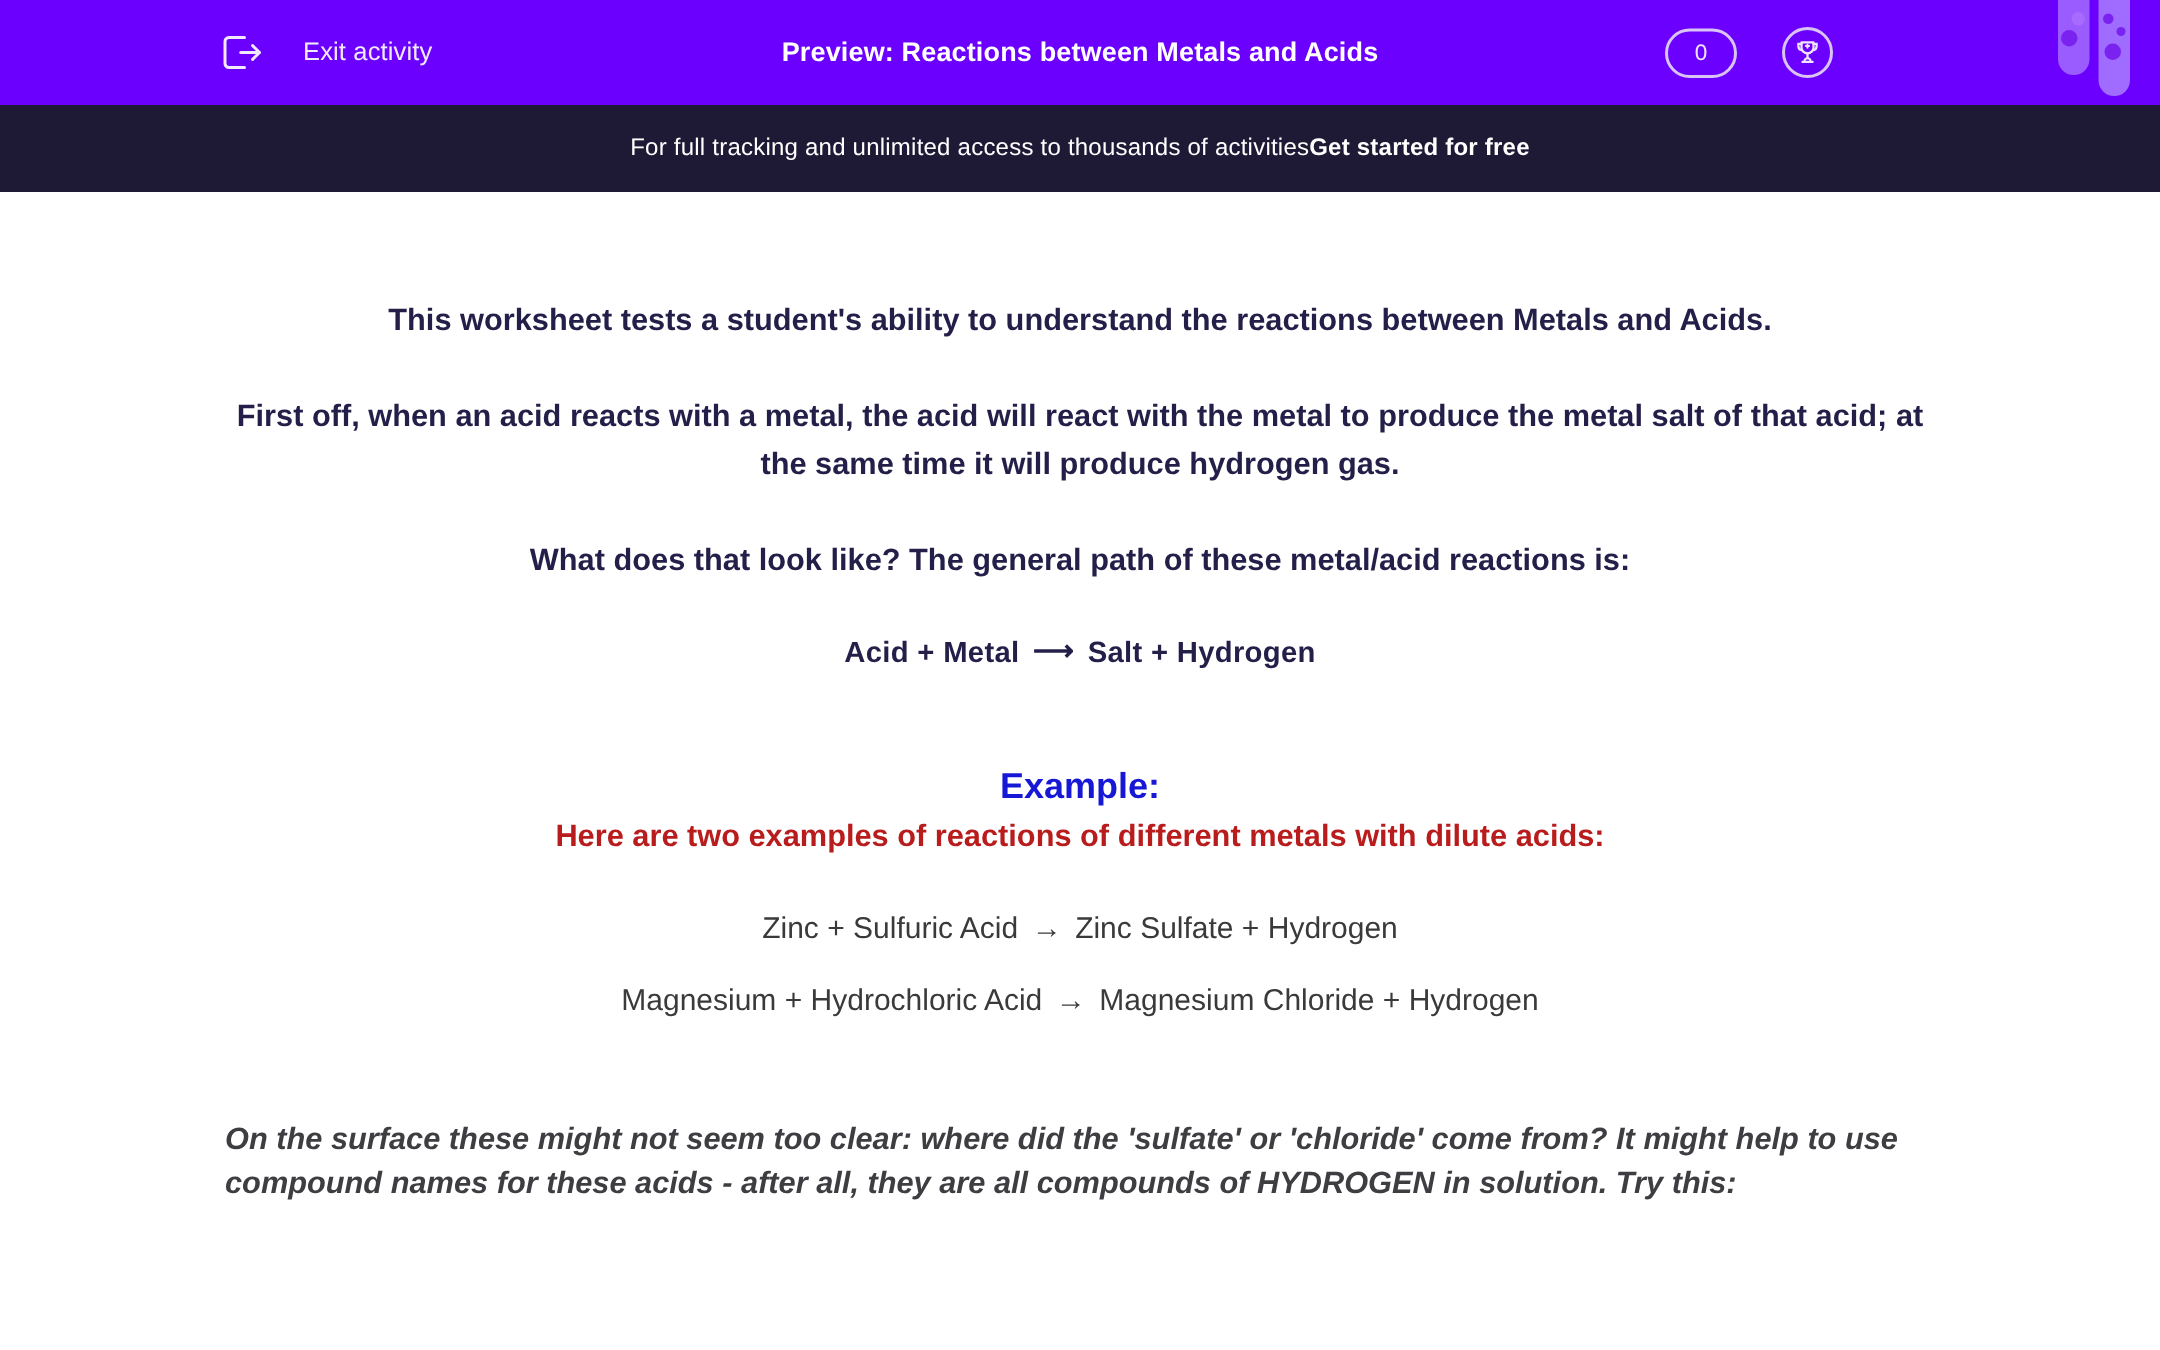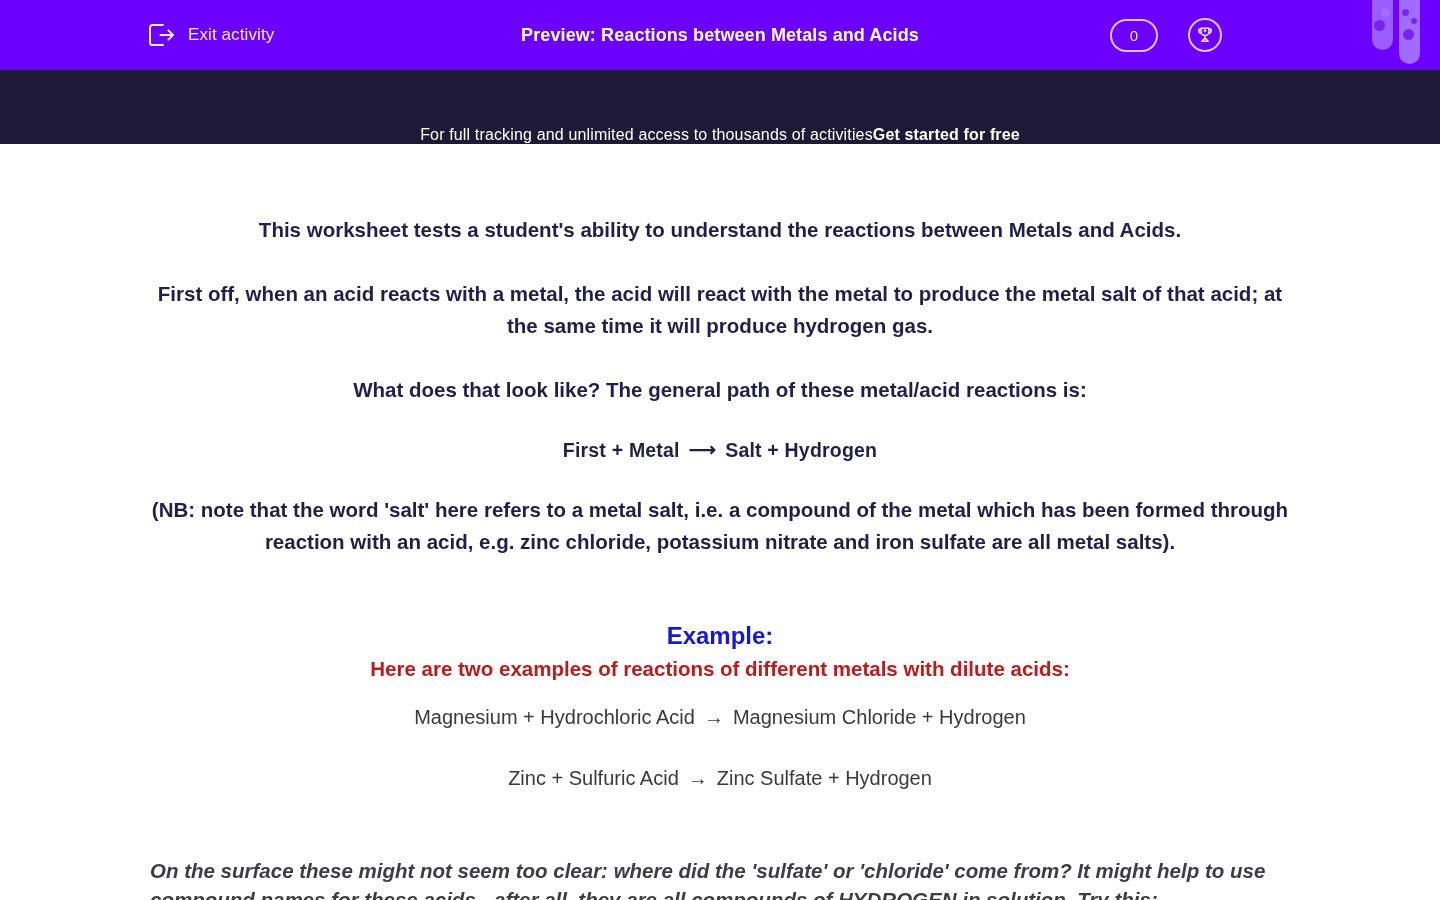--- a/index.html
+++ b/index.html
@@ -22,21 +22,21 @@
     align-items: center;
     overflow: hidden;
   }
   .exit-activity {
     position: absolute;
     left: 148px;
     top: 50%;
     transform: translateY(-50%);
     display: flex;
     align-items: center;
-    gap: 13px;
+    gap: 27px;
     cursor: pointer;
   }
   .exit-icon { display: block; width: 27px; height: 24px; }
   .exit-label {
     color: #F3E9FF;
     font-size: 17px;
     font-weight: 400;
     letter-spacing: .1px;
     white-space: nowrap;
   }
@@ -103,24 +103,24 @@
   .tube-a { left: 4px; top: -6px; height: 56px; }
   .tube-b { left: 31px; top: -6px; height: 70px; background: #A06BFF; }
   .bub {
     position: absolute;
     border-radius: 50%;
     background: #7A22F0;
   }
 
   
   .promo-banner {
-    height: 74px;
+    height: 58px;
     background: #1E1A35;
     display: flex;
-    align-items: flex-end;
+    align-items: center;
     justify-content: center;
     color: #ffffff;
     font-size: 16px;
     letter-spacing: .15px;
   }
   .promo-banner .cta { font-weight: 700; cursor: pointer; }
 
   
   .sheet {
     padding: 0 150px;
@@ -247,30 +247,29 @@
 
 <div class="sheet">
 
   <p class="para intro">This worksheet tests a student's ability to understand the reactions between Metals and Acids.</p>
 
   <p class="para spaced">First off, when an acid reacts with a metal, the acid will react with the metal to produce the metal salt of that acid; at the same time it will produce hydrogen gas.</p>
 
   <p class="para spaced">What does that look like?  The general path of these metal/acid reactions is:</p>
 
   <div class="equation">
-    <span>First + Metal</span><span class="arrow">⟶</span><span>Salt + Hydrogen</span>
-  </div>
-
-  <p class="para nb"><span>(</span><b>NB:</b><span> note that the word 'salt' here refers to a metal salt, i.e. a compound of the metal which has been formed through reaction with an acid, e.g. zinc chloride, potassium nitrate and iron sulfate are all metal salts).</span></p>
+    <span>Acid + Metal</span><span class="arrow">⟶</span><span>Salt + Hydrogen</span>
+  </div>
+
 
   <div class="example-heading">Example:</div>
   <div class="example-sub">Here are two examples of reactions of different metals with dilute acids:</div>
 
+  <div class="reaction r1">
+    <span>Zinc + Sulfuric Acid</span><span class="arrow">→</span><span>Zinc Sulfate + Hydrogen</span>
+  </div>
+
   <div class="reaction r2">
     <span>Magnesium + Hydrochloric Acid</span><span class="arrow">→</span><span>Magnesium Chloride + Hydrogen</span>
   </div>
 
-  <div class="reaction r1">
-    <span>Zinc + Sulfuric Acid</span><span class="arrow">→</span><span>Zinc Sulfate + Hydrogen</span>
-  </div>
-
   <p class="closing">On the surface these might not seem too clear: where did the 'sulfate' or 'chloride' come from?  It might help to use compound names for these acids - after all, they are all compounds of HYDROGEN in solution.  Try this:</p>
 </div>
 
 </body></html>

